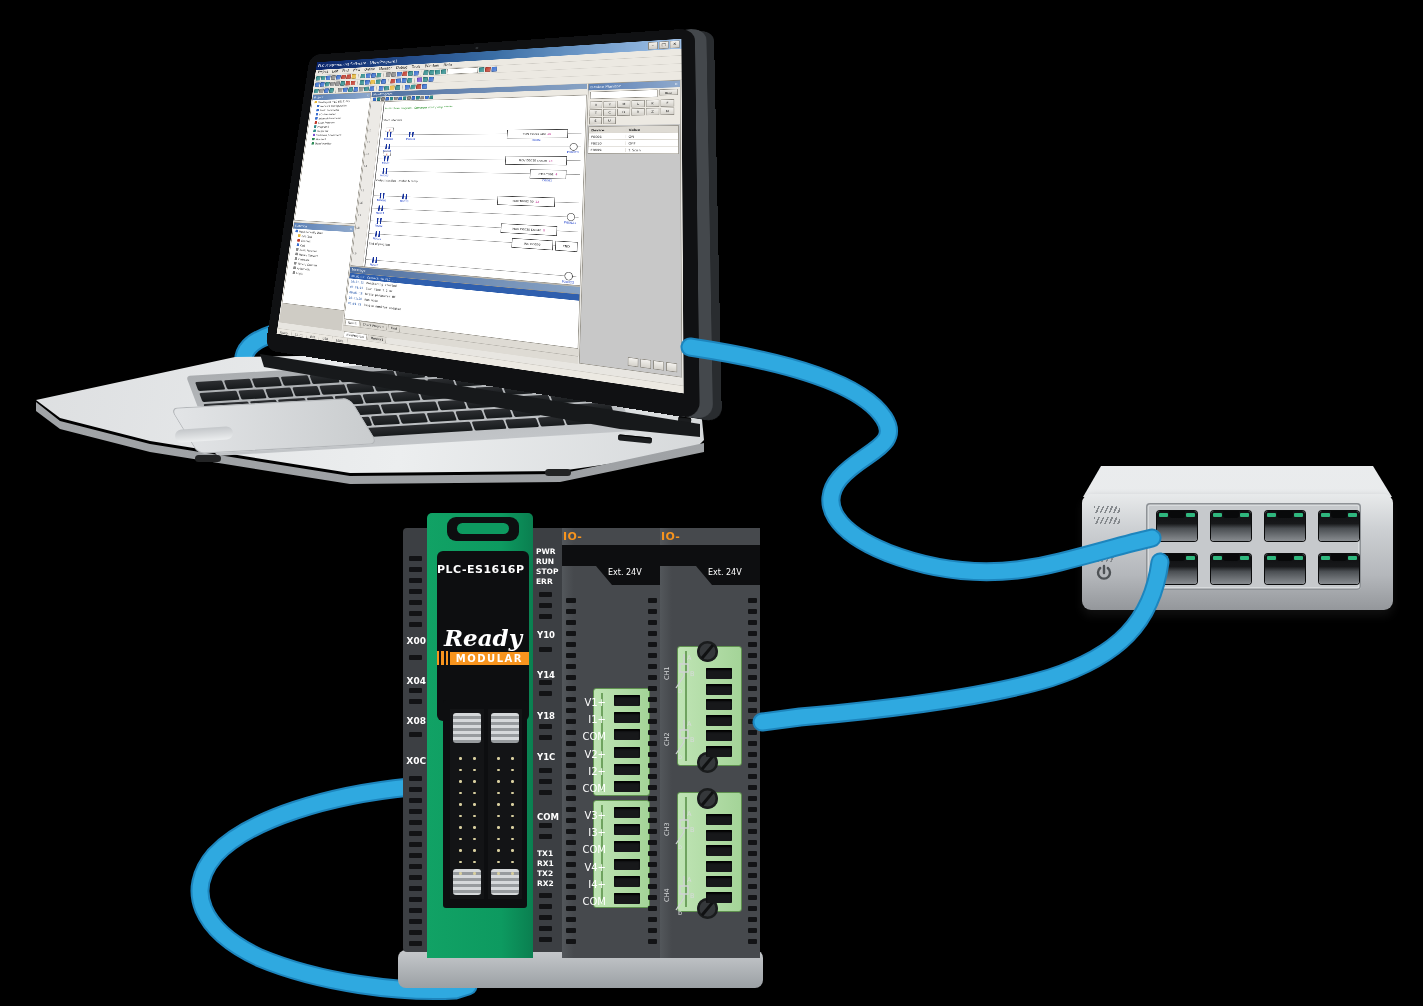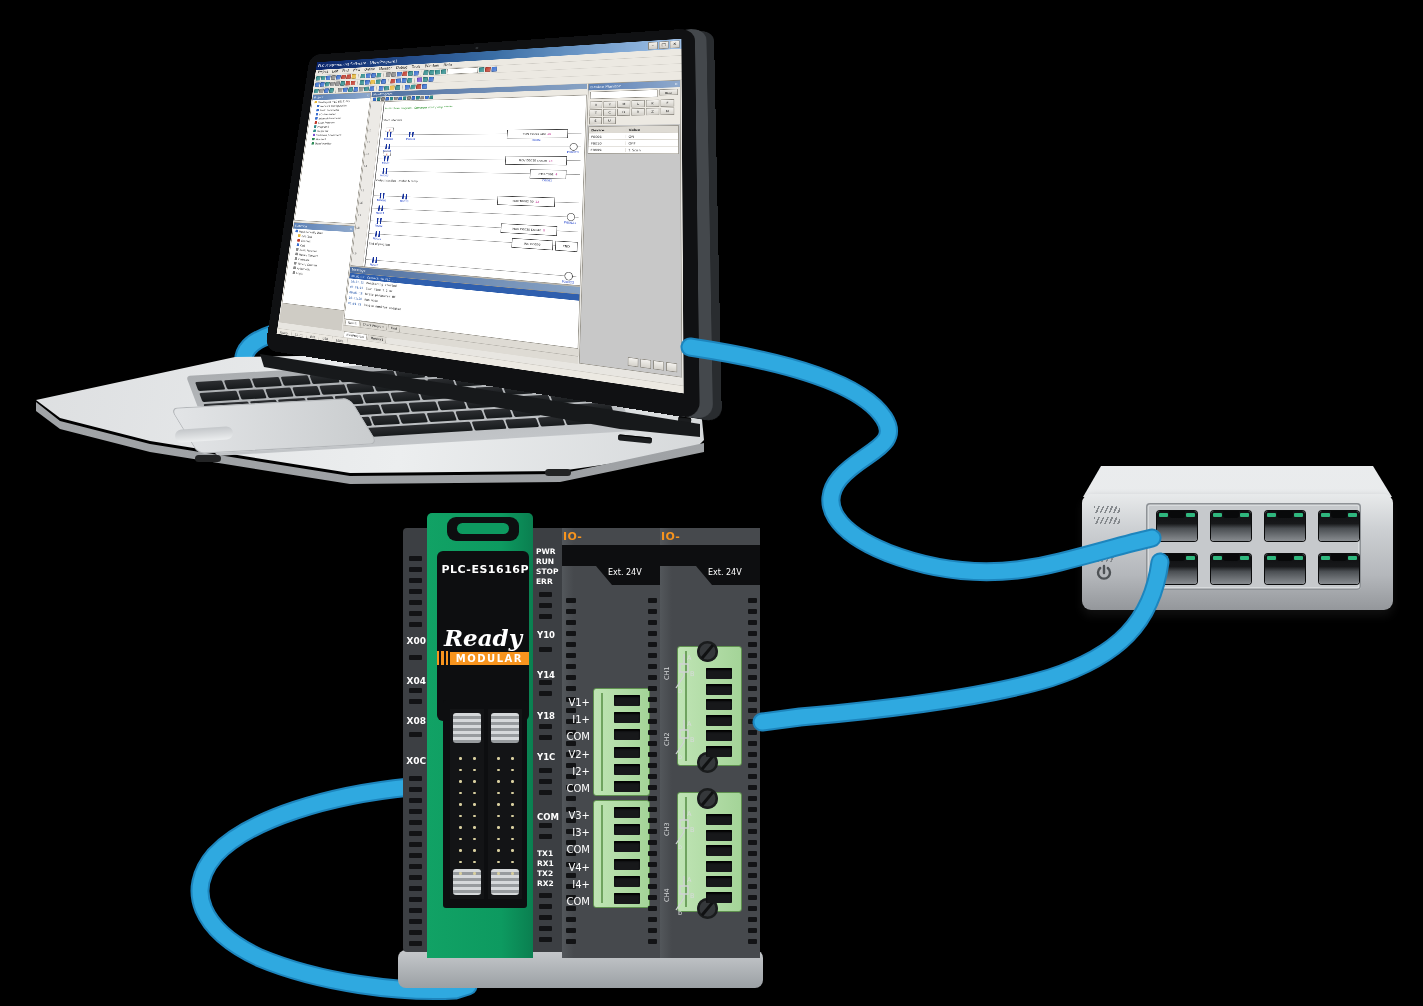--- a/index.html
+++ b/index.html
@@ -105,21 +105,21 @@
   
   .plc-plate{left:398px;top:950px;width:365px;height:38px;border-radius:8px;
     background:linear-gradient(180deg,#c6c9cc,#9ba0a4);}
   .cpu-strip{left:403px;top:528px;width:24px;height:424px;border-radius:4px 0 0 4px;background:#3c3f43;}
   .mid-strip{left:533px;top:528px;width:29px;height:424px;background:#3c3f43;}
   .cpu{left:427px;top:513px;width:106px;height:445px;border-radius:5px 5px 0 0;
     background:linear-gradient(90deg,#11a265 0%,#0d9a60 70%,#0a7f50 100%);}
   .cpu-handle{left:447px;top:517px;width:72px;height:24px;border-radius:9px;background:#0d0e10;}
   .cpu-handle-slot{left:457px;top:523px;width:52px;height:11px;border-radius:6px;background:#0d9a60;}
   .cpu-label{left:437px;top:551px;width:92px;height:170px;border-radius:6px;background:#0d0e10;}
-  .cpu-model{width:100%;text-align:right;color:#fff;font-weight:bold;font-size:11px;letter-spacing:.5px;}
+  .cpu-model{width:100%;text-align:left;color:#fff;font-weight:bold;font-size:11px;letter-spacing:.5px;}
   .maple{width:100%;text-align:center;color:#fff;font-family:"DejaVu Serif","Liberation Serif",serif;
     font-style:italic;font-weight:bold;font-size:23px;}
   .modular{display:flex;align-items:center;gap:2px;justify-content:center;}
   .modular .bar{width:3px;height:14px;background:#f7941e;}
   .modular .bx{background:#f7941e;color:#fff;font-weight:bold;font-size:10px;letter-spacing:1.5px;padding:1px 6px;}
   .conn-recess{left:443px;top:700px;width:84px;height:208px;background:#0d0e10;border-radius:3px;}
   .idc{position:absolute;width:34px;height:190px;top:9px;background:#131416;}
   .idc .latch{position:absolute;left:3px;width:28px;height:30px;background:linear-gradient(180deg,#cfd2d4,#8f9396);
     border-radius:3px;background-image:repeating-linear-gradient(180deg,#d6d9db 0 3px,#979b9e 3px 6px);}
   .idc .latch.b{bottom:4px;top:auto;height:26px;}
@@ -129,21 +129,21 @@
   .plcw{position:absolute;color:#fff;font-weight:bold;white-space:nowrap;}
   .iomod{top:528px;height:430px;background:linear-gradient(90deg,#53575b 0%,#46494d 12%,#46494d 100%);}
   .iocap{left:0;top:0;width:1423px;height:1006px;}
   .modname{position:absolute;top:530px;color:#f7941e;font-weight:bold;font-size:11px;letter-spacing:.3px;}
   .tblock{position:absolute;background:linear-gradient(90deg,#bfe4b4,#a4d498);border:1.5px solid #5f914f;border-radius:3px;}
   .tblock .vline{position:absolute;left:7px;top:4px;bottom:4px;width:1.5px;background:#6fa35f;}
   .term{position:absolute;background:#17181a;border-radius:1px;box-shadow:inset 0 2px 2px #000;}
   .screw{position:absolute;width:21px;height:21px;border-radius:50%;background:#35383b;
     box-shadow:inset 0 0 0 2.5px #1a1c1d;}
   .screw::before{content:"";position:absolute;left:9px;top:2px;width:2.5px;height:17px;background:#101112;transform:rotate(40deg);}
-  .tlabel{position:absolute;color:#fff;font-size:10px;text-align:right;width:30px;}
+  .tlabel{position:absolute;color:#fff;font-size:10px;text-align:right;width:30px;margin-left:16px;}
 </style>
 </head>
 <body>
 <div id="stage">
 
 <svg id="cables-back" width="1423" height="1006">
   <g fill="none" stroke-linecap="round">
     <path d="M410,787 C330,795 250,818 215,855 C185,890 200,930 260,958 C320,983 400,993 455,990 L468,986" stroke="#1d85bd" stroke-width="19"></path>
     <path d="M410,787 C330,795 250,818 215,855 C185,890 200,930 260,958 C320,983 400,993 455,990 L468,986" stroke="#2fa9e0" stroke-width="15"></path>
     <path d="M246,374 C238,352 248,338 292,329" stroke="#1d85bd" stroke-width="19"></path>

